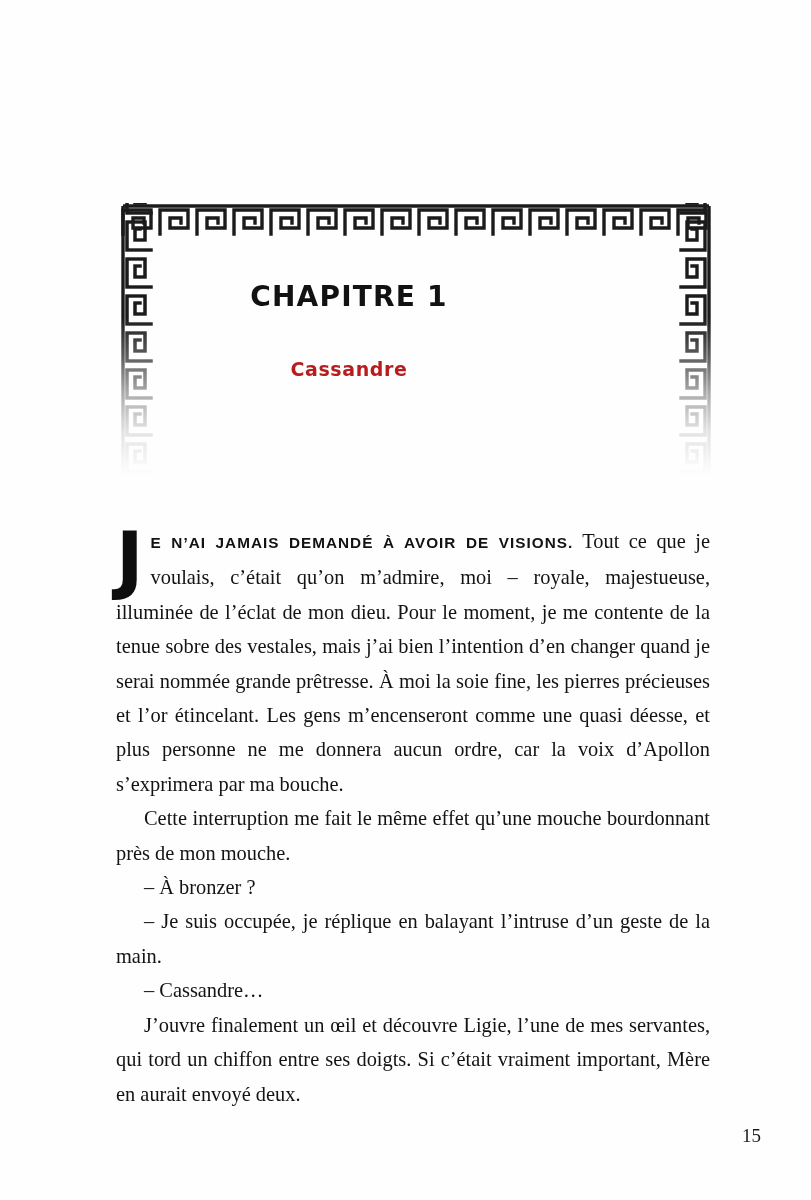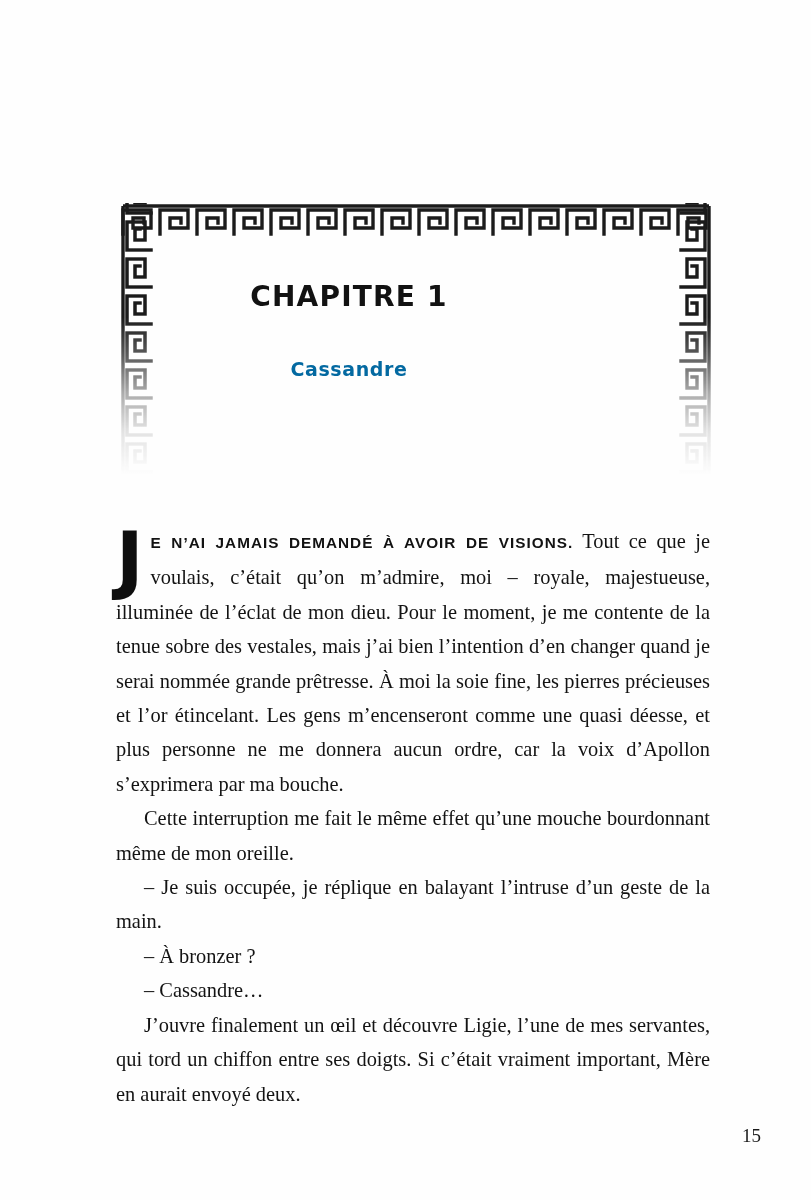--- a/index.html
+++ b/index.html
@@ -52,21 +52,21 @@
     letter-spacing: 1.2px;
     color: #121212;
     margin: 0;
     line-height: 1.1;
   }
   .chapter-subtitle {
     font-family: "DejaVu Sans", sans-serif;
     font-weight: 700;
     font-size: 19px;
     letter-spacing: 0.6px;
-    color: #0369a1;
+    color: #b91c1c;
     margin: 46px 0 0 0;
     line-height: 1.1;
   }
 
   
   .text-block {
     position: absolute;
     left: 116px;
     top: 524px;
     width: 594px;
@@ -198,31 +198,31 @@
 
   <div class="text-block">
 
     <p class="opening">
       <span class="dropcap">J</span><span class="incipit">E N’AI JAMAIS DEMANDÉ À AVOIR DE VISIONS.</span>
       <span>Tout ce que je voulais, c’était qu’on m’admire, moi – royale, majestueuse, illuminée de l’éclat de mon dieu. Pour le moment, je me contente de la tenue sobre des vestales, mais j’ai bien l’intention d’en changer quand je serai nommée grande prêtresse. À moi la soie fine, les pierres précieuses et l’or étincelant. Les gens m’encenseront comme une quasi déesse, et plus personne ne me donnera aucun ordre, car la voix d’Apollon s’exprimera par ma bouche.</span>
     </p>
 
 
     <p>
-      <span>Cette interruption me fait le même effet qu’une mouche bourdonnant même de mon oreille.</span>
+      <span>Cette interruption me fait le même effet qu’une mouche bourdonnant près de mon mouche.</span>
+    </p>
+
+    <p>
+      <span>– À bronzer ?</span>
     </p>
 
     <p>
       <span>– Je suis occupée, je réplique en balayant l’intruse d’un geste de la main.</span>
     </p>
 
-    <p>
-      <span>– À bronzer ?</span>
-    </p>
-
 
     <p>
       <span>– Cassandre…</span>
     </p>
 
     <p>
       <span>J’ouvre finalement un œil et découvre Ligie, l’une de mes servantes, qui tord un chiffon entre ses doigts. Si c’était vraiment important, Mère en aurait envoyé deux.</span>
     </p>
 
   </div>

